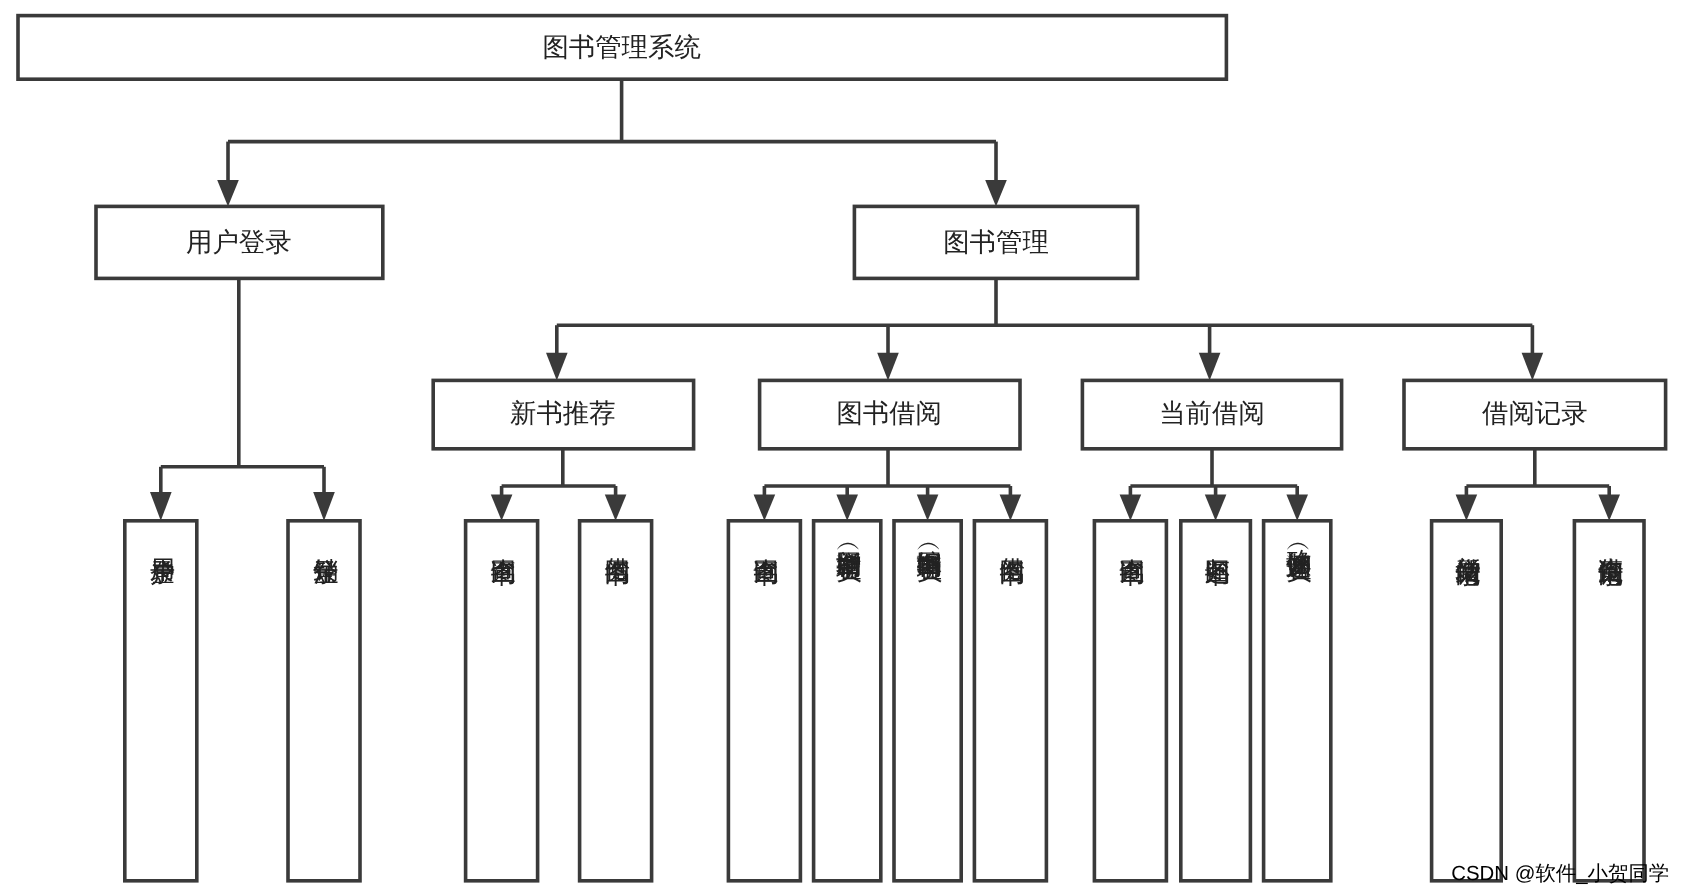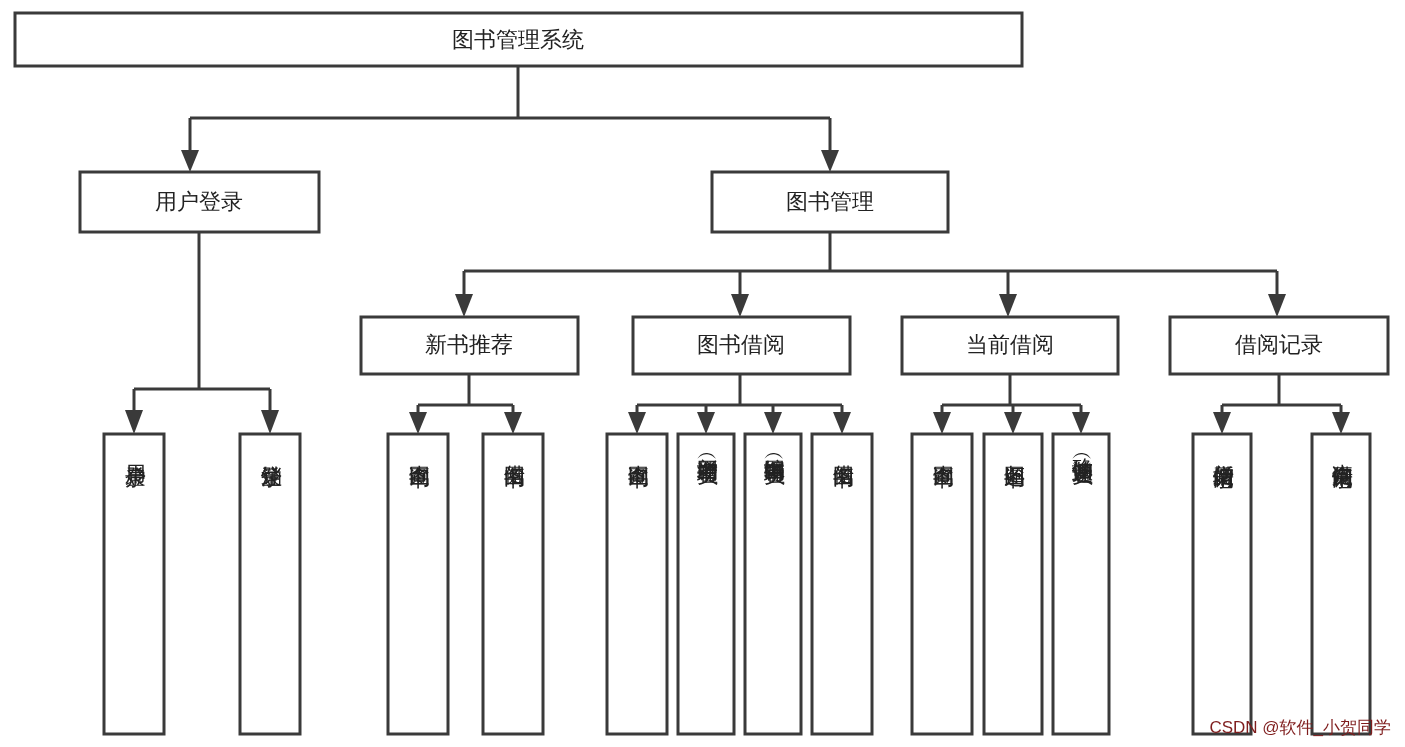--- a/index.html
+++ b/index.html
@@ -47,21 +47,21 @@
   .arrowhead {
     fill: #3a3a3a;
     stroke: none;
   }
   .watermark {
     position: absolute;
     right: 14px;
     bottom: 8px;
     font-family: "Liberation Sans", "DejaVu Sans", sans-serif;
     font-size: 17px;
-    color: #7f1d1d;
+    color: #000000;
     white-space: nowrap;
     pointer-events: none;
   }
 </style>
 </head>
 <body>
 
 <div id="diagram-root">
   <svg class="flow" width="1405" height="747" viewBox="0 0 1405 747">
 

